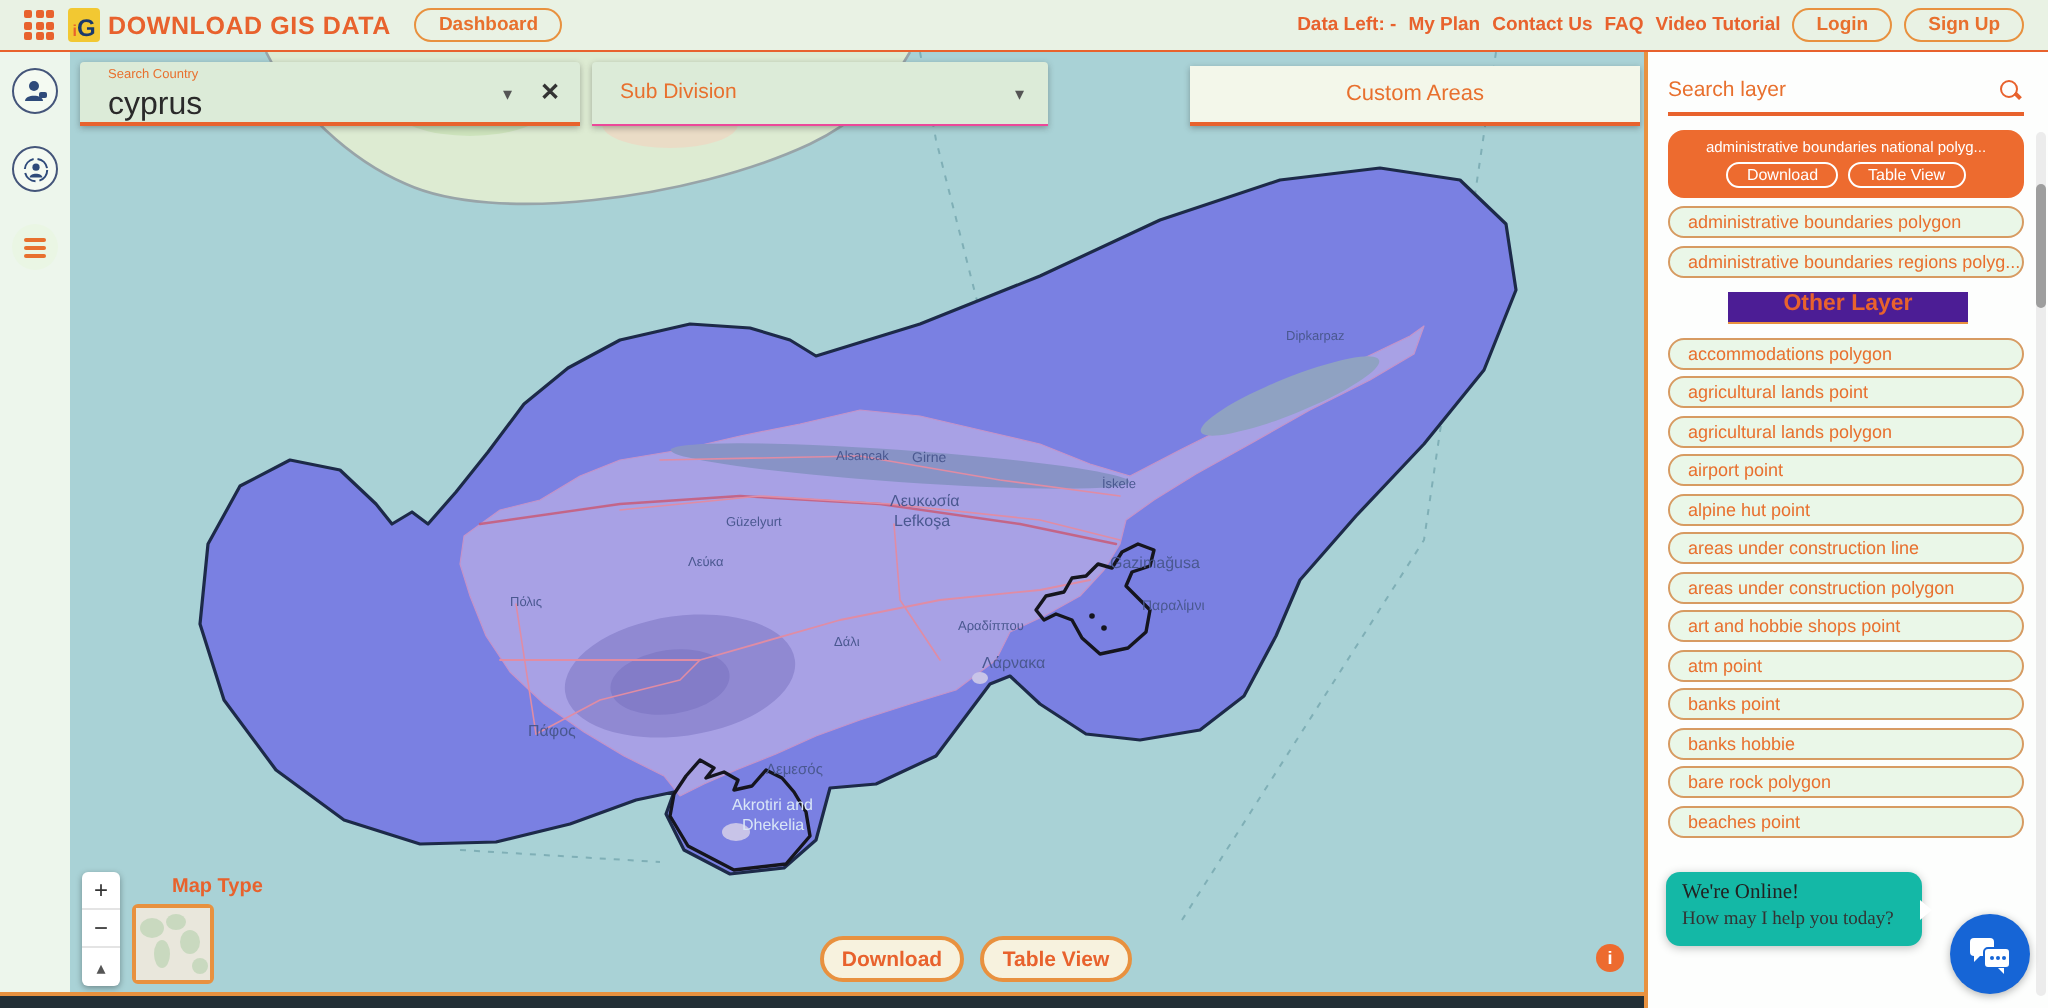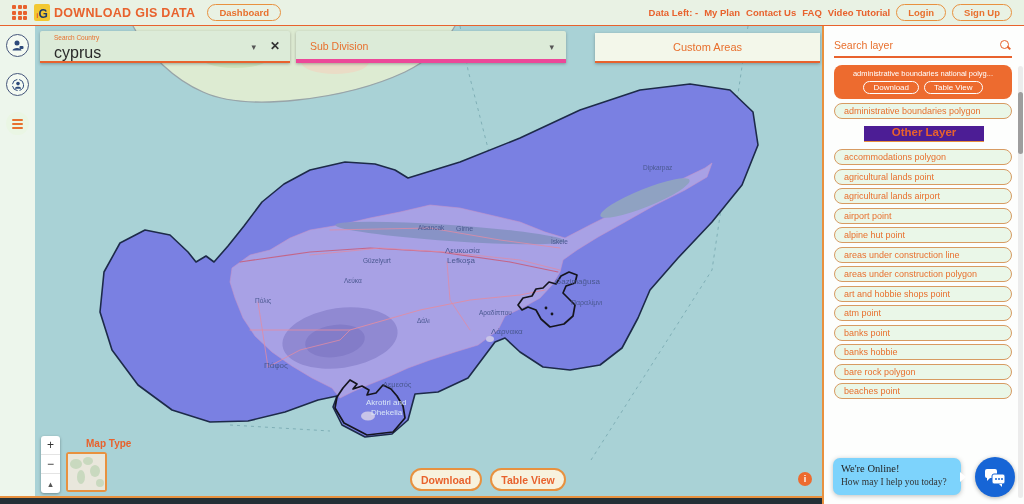--- a/index.html
+++ b/index.html
@@ -40,22 +40,22 @@
 
   
   .ctl { position:absolute; z-index:10; box-shadow:0 1px 3px rgba(40,40,40,.35); }
   .search-country { left:40px; top:31px; width:250px; height:32px; background:#DCEBD8;
     border-bottom:2px solid #E8622D; border-radius:2px 2px 0 0; }
   .sc-label { position:absolute; left:14px; top:3px; font-size:6.5px; color:#E8702E; }
   .sc-value { position:absolute; left:14px; top:13px; font-size:16px; color:#2A2A2A; width:160px;
     background:transparent; border:none; outline:none; font-family:"Liberation Sans",sans-serif; }
   .sc-caret { position:absolute; right:34px; top:11px; color:#555; font-size:9px; cursor:pointer; }
   .sc-close { position:absolute; right:10px; top:8px; color:#333; font-size:12px; font-weight:bold; cursor:pointer; }
-  .sub-division { left:296px; top:31px; width:270px; height:32px; background:#DCEBD8;
-    border-bottom:4px solid #ec4899; border-radius:2px 2px 0 0; }
+  .sub-division { left:296px; top:31px; width:228px; height:32px; background:#DCEBD8;
+    border-bottom:1px solid #ec4899; border-radius:2px 2px 0 0; }
   .sd-label { position:absolute; left:14px; top:9px; font-size:10.5px; color:#E8702E; }
   .sd-caret { position:absolute; right:12px; top:11px; color:#555; font-size:9px; cursor:pointer; }
   .custom-areas { left:595px; top:33px; width:225px; height:30px; background:#F3F7EA;
     border-bottom:2px solid #E8622D; color:#E8702E; font-size:11px; text-align:center;
     line-height:28px; cursor:pointer; }
 
   
   .zoomctl { position:absolute; left:41px; top:436px; width:19px; background:#fff; border-radius:3px;
     box-shadow:0 1px 3px rgba(0,0,0,.35); z-index:10; overflow:hidden; }
   .zoomctl .cell { height:19px; display:flex; align-items:center; justify-content:center;
@@ -100,21 +100,21 @@
     border:1px solid #D79B62; border-radius:9px; color:#E8702E; font-size:9px;
     padding-left:9px; white-space:nowrap; overflow:hidden; cursor:pointer; }
   .pill.first { margin-top:4px; }
   .other-heading { width:120px; margin:7px auto 7px; text-align:center; color:#E8622D;
     font-weight:bold; font-size:11.5px; padding-bottom:3px; border-bottom:1.5px solid #E8913F;
     background:#4c1d95; }
   .vscroll { position:absolute; right:1px; top:40px; width:5px; height:432px; background:#ECECEC; border-radius:3px; }
   .vscroll .thumb { position:absolute; left:0; top:26px; width:5px; height:62px; background:#9E9E9E; border-radius:3px; }
 
   
-  .chat-card { position:absolute; left:833px; top:458px; width:128px; height:37px; background:#7dd3fc;
+  .chat-card { position:absolute; left:833px; top:436px; width:128px; height:37px; background:#14b8a6;
     border-radius:7px; box-shadow:0 1px 5px rgba(0,0,0,.25); z-index:40; padding:5px 8px;
     font-family:"Liberation Serif", serif; }
   .chat-card::after { content:""; position:absolute; right:-5px; top:14px; width:0; height:0;
     border-top:5px solid transparent; border-bottom:5px solid transparent; border-left:6px solid #fff; }
   .chat-line1 { font-size:10.5px; color:#222; margin-bottom:3px; }
   .chat-line2 { font-size:9.5px; color:#333; }
   .chat-fab { position:absolute; left:975px; top:457px; width:40px; height:40px; border-radius:50%;
     background:#1665D6; z-index:41; display:flex; align-items:center; justify-content:center;
     box-shadow:0 1px 4px rgba(0,0,0,.3); cursor:pointer; }
 </style>
@@ -285,27 +285,28 @@
 
   <div class="sel-card">
     <div class="sel-title">administrative boundaries national polyg...</div>
     <div class="sel-btns">
       <button class="sel-btn">Download</button>
       <button class="sel-btn">Table View</button>
     </div>
   </div>
 
   <div class="pill first">administrative boundaries polygon</div>
+  <div class="pill">administrative boundaries regions polyg...</div>
 
   <div class="other-heading">Other Layer</div>
 
   <div>
       <div class="pill">accommodations polygon</div>
       <div class="pill">agricultural lands point</div>
-      <div class="pill">agricultural lands airport</div>
+      <div class="pill">agricultural lands polygon</div>
       <div class="pill">airport point</div>
       <div class="pill">alpine hut point</div>
       <div class="pill">areas under construction line</div>
       <div class="pill">areas under construction polygon</div>
       <div class="pill">art and hobbie shops point</div>
       <div class="pill">atm point</div>
       <div class="pill">banks point</div>
       <div class="pill">banks hobbie</div>
       <div class="pill">bare rock polygon</div>
       <div class="pill">beaches point</div>

